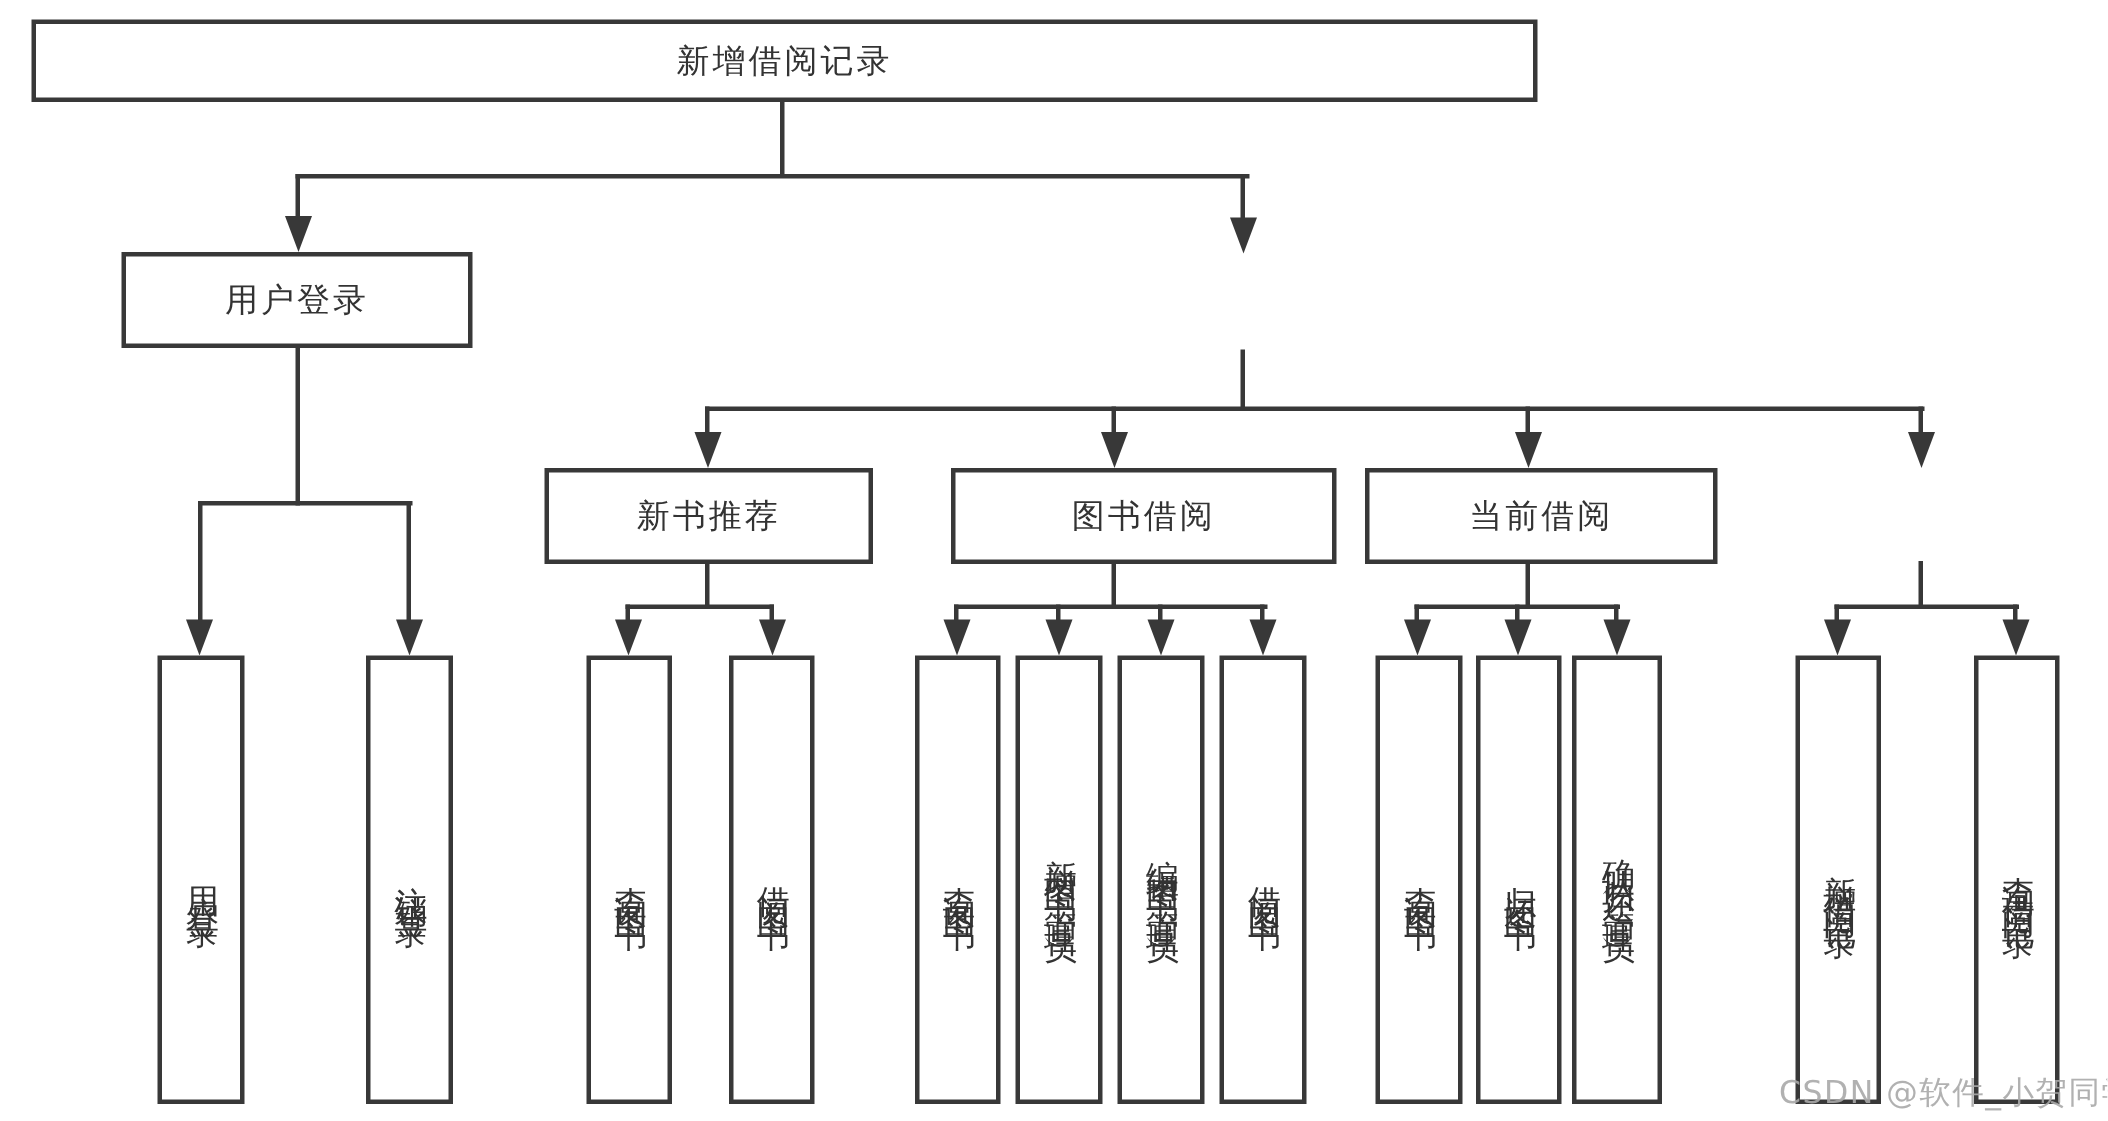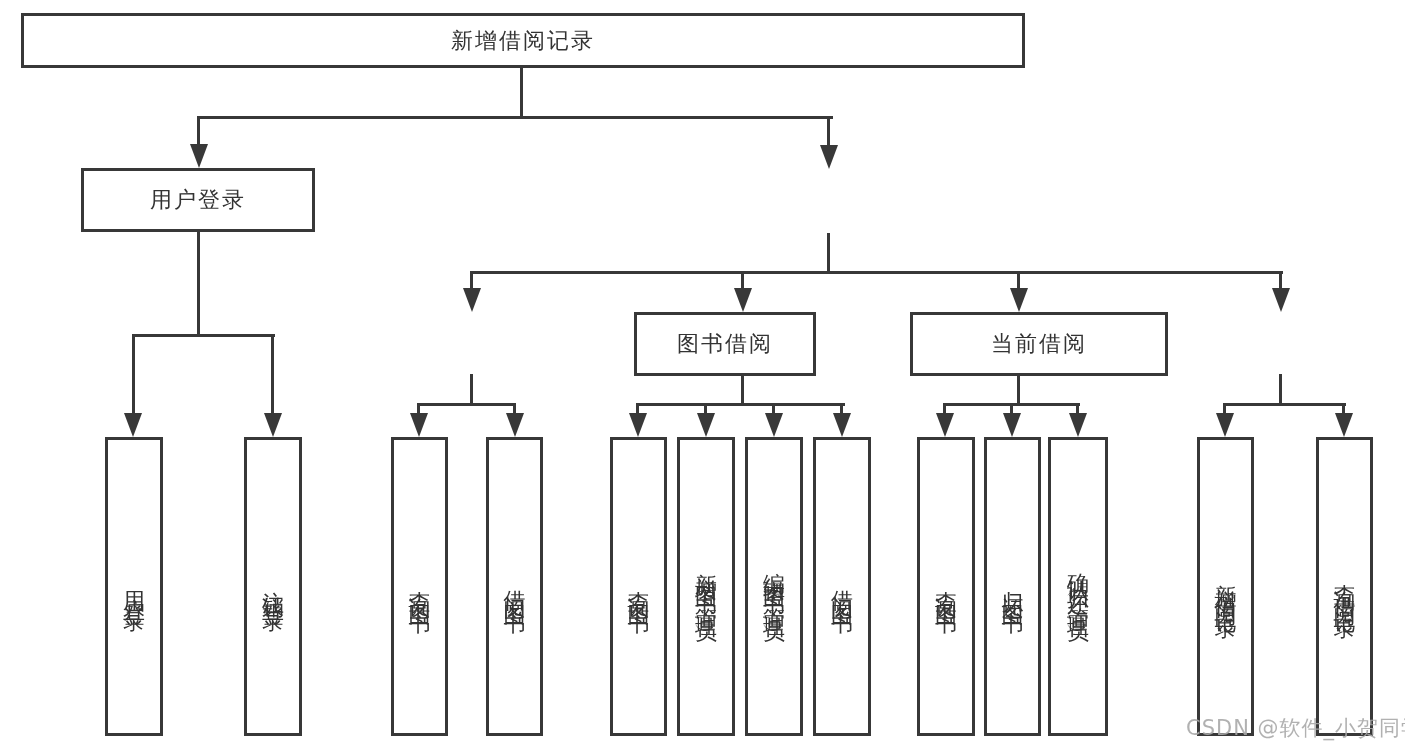--- a/index.html
+++ b/index.html
@@ -54,22 +54,23 @@
   <div class="line" style="left:470px;top:271px;width:813px;height:3px"></div>
   <div class="line" style="left:470px;top:271px;width:3px;height:20px"></div>
   <div class="arrow" style="left:463px;top:288px"></div>
   <div class="line" style="left:741px;top:271px;width:3px;height:20px"></div>
   <div class="arrow" style="left:734px;top:288px"></div>
   <div class="line" style="left:1017px;top:271px;width:3px;height:20px"></div>
   <div class="arrow" style="left:1010px;top:288px"></div>
   <div class="line" style="left:1279px;top:271px;width:3px;height:20px"></div>
   <div class="arrow" style="left:1272px;top:288px"></div>
 
-  <div class="box" style="left:634px;top:312px;width:182px;height:64px">图书借阅</div>
-  <div class="box" style="left:910px;top:312px;width:258px;height:64px">当前借阅</div>
+  <div class="box" style="left:363px;top:312px;width:219px;height:64px">新书推荐</div>
+  <div class="box" style="left:634px;top:312px;width:257px;height:64px">图书借阅</div>
+  <div class="box" style="left:910px;top:312px;width:235px;height:64px">当前借阅</div>
 
   <div class="line" style="left:470px;top:374px;width:3px;height:31px"></div>
   <div class="line" style="left:417px;top:403px;width:99px;height:3px"></div>
   <div class="line" style="left:417px;top:403px;width:3px;height:12px"></div>
   <div class="arrow" style="left:410px;top:413px"></div>
   <div class="line" style="left:513px;top:403px;width:3px;height:12px"></div>
   <div class="arrow" style="left:506px;top:413px"></div>
 
   <div class="line" style="left:741px;top:374px;width:3px;height:31px"></div>
   <div class="line" style="left:636px;top:403px;width:209px;height:3px"></div>

